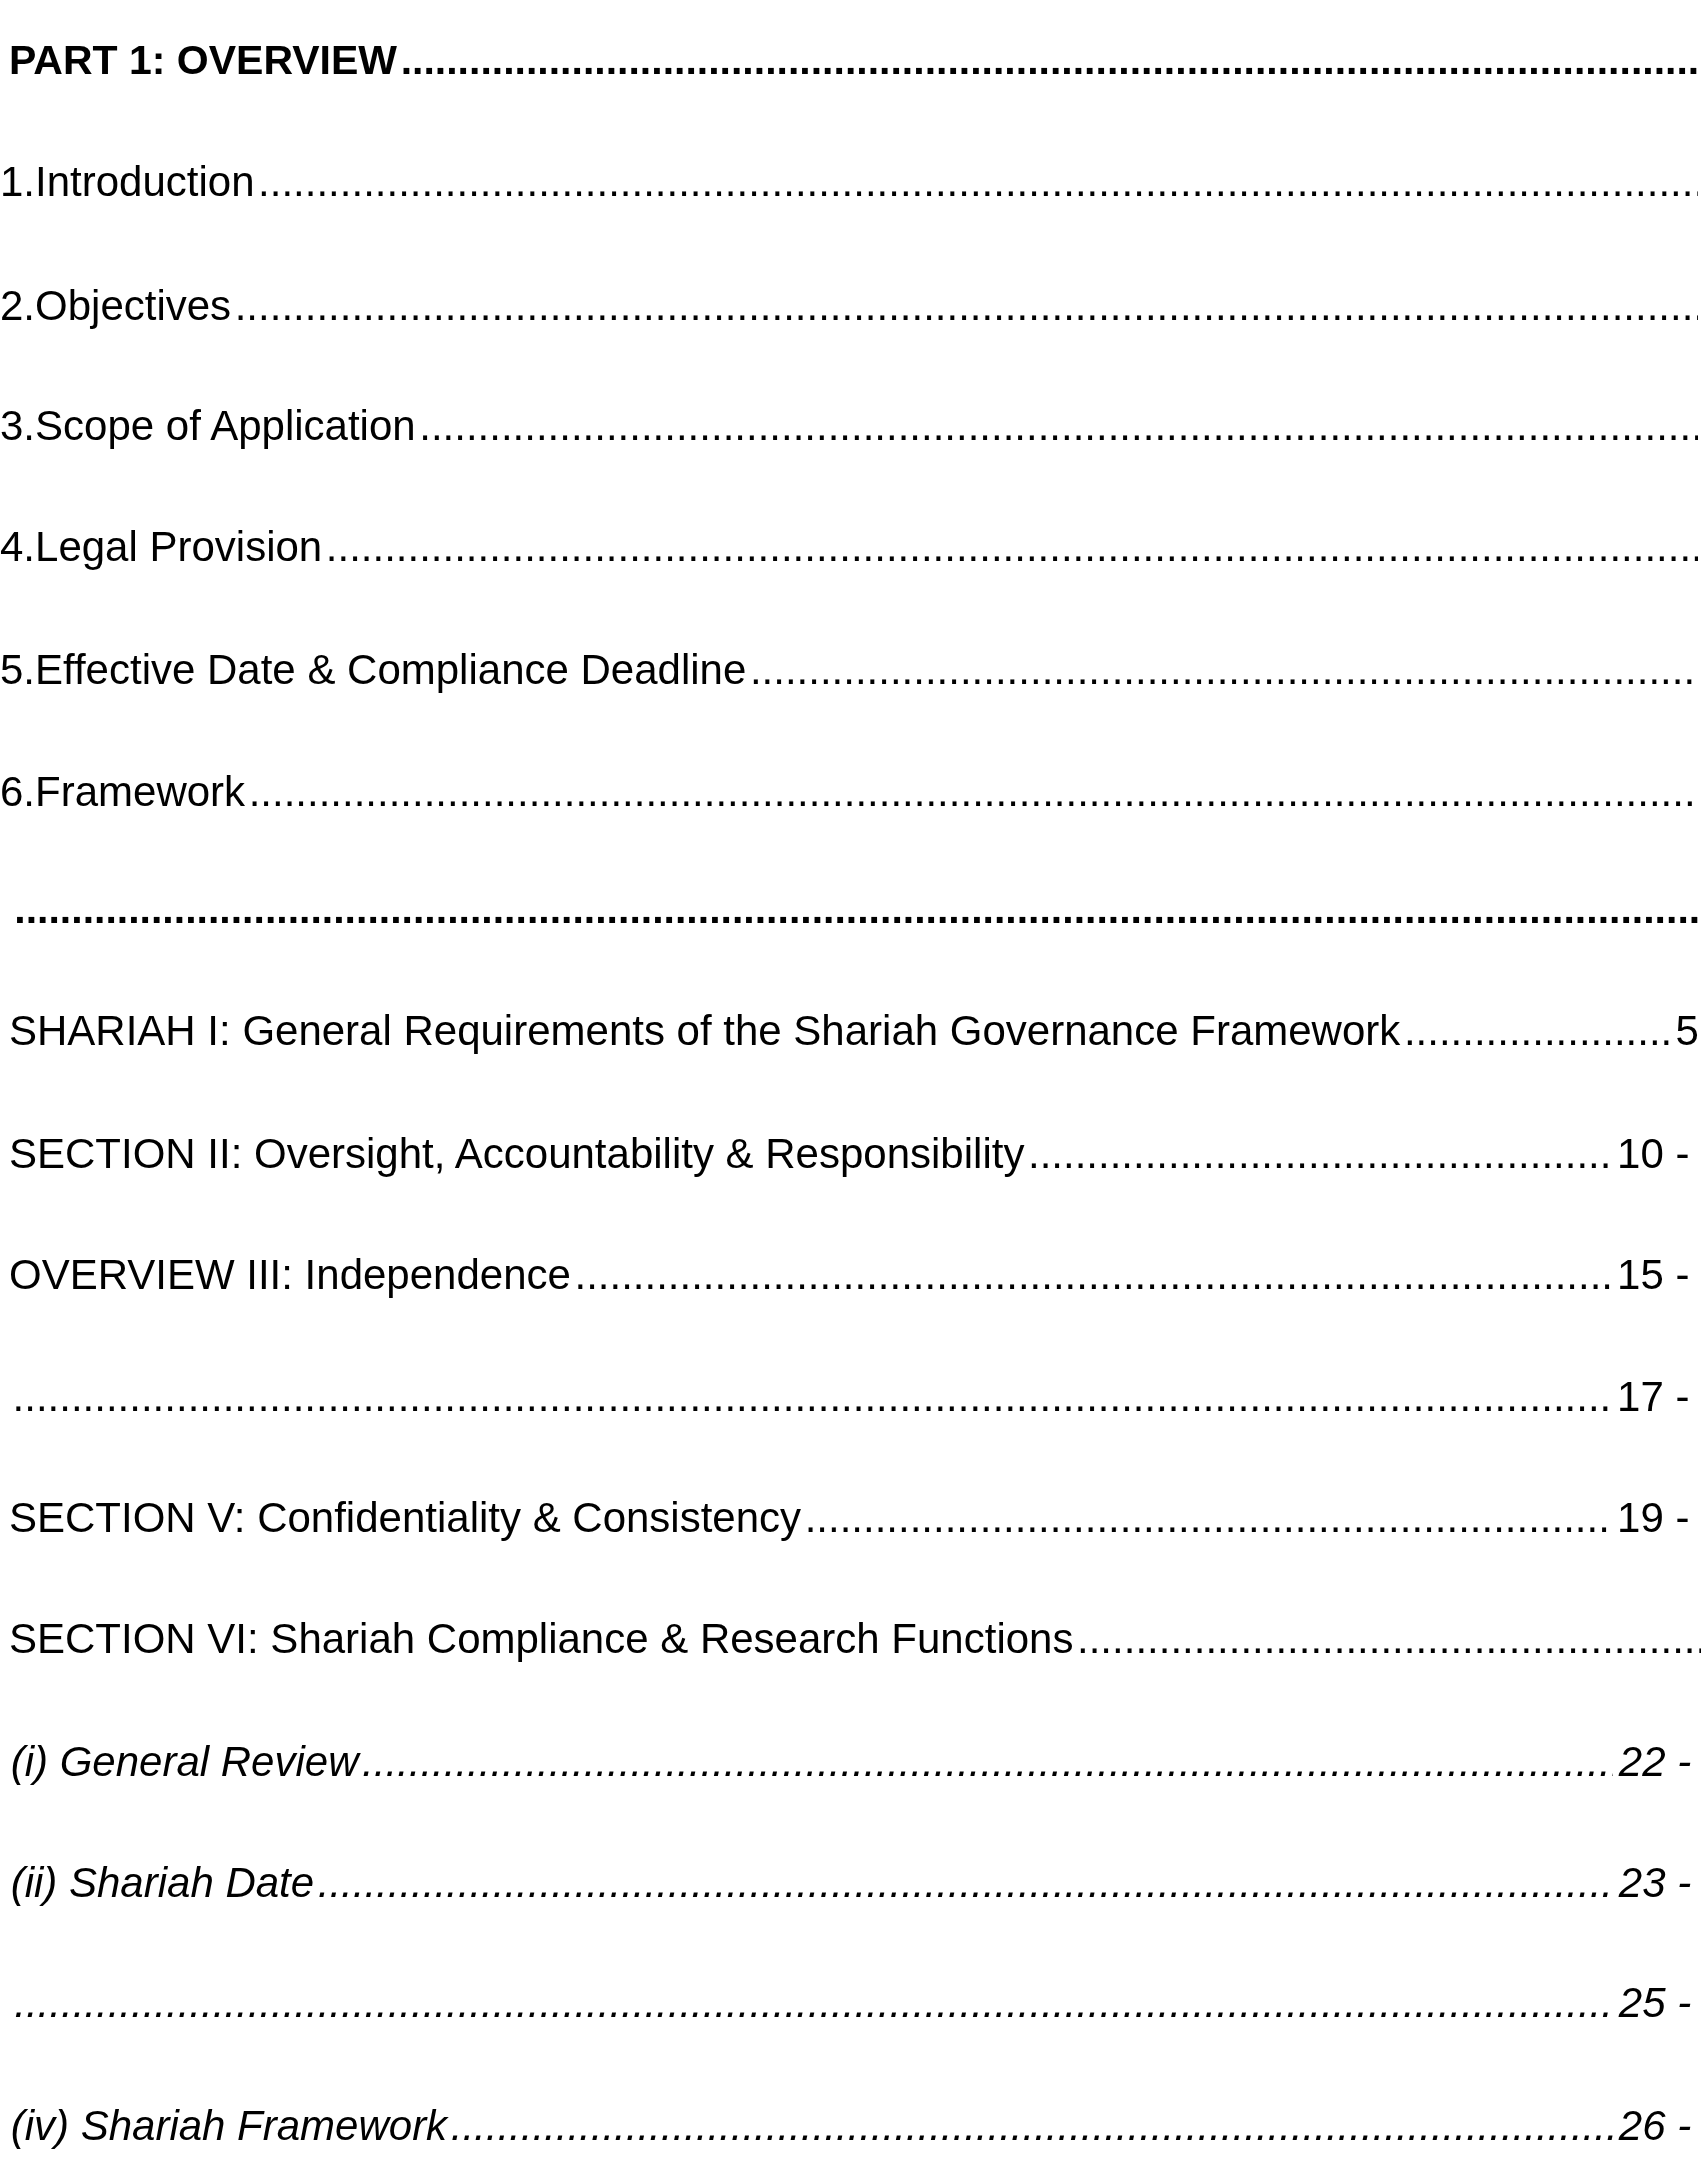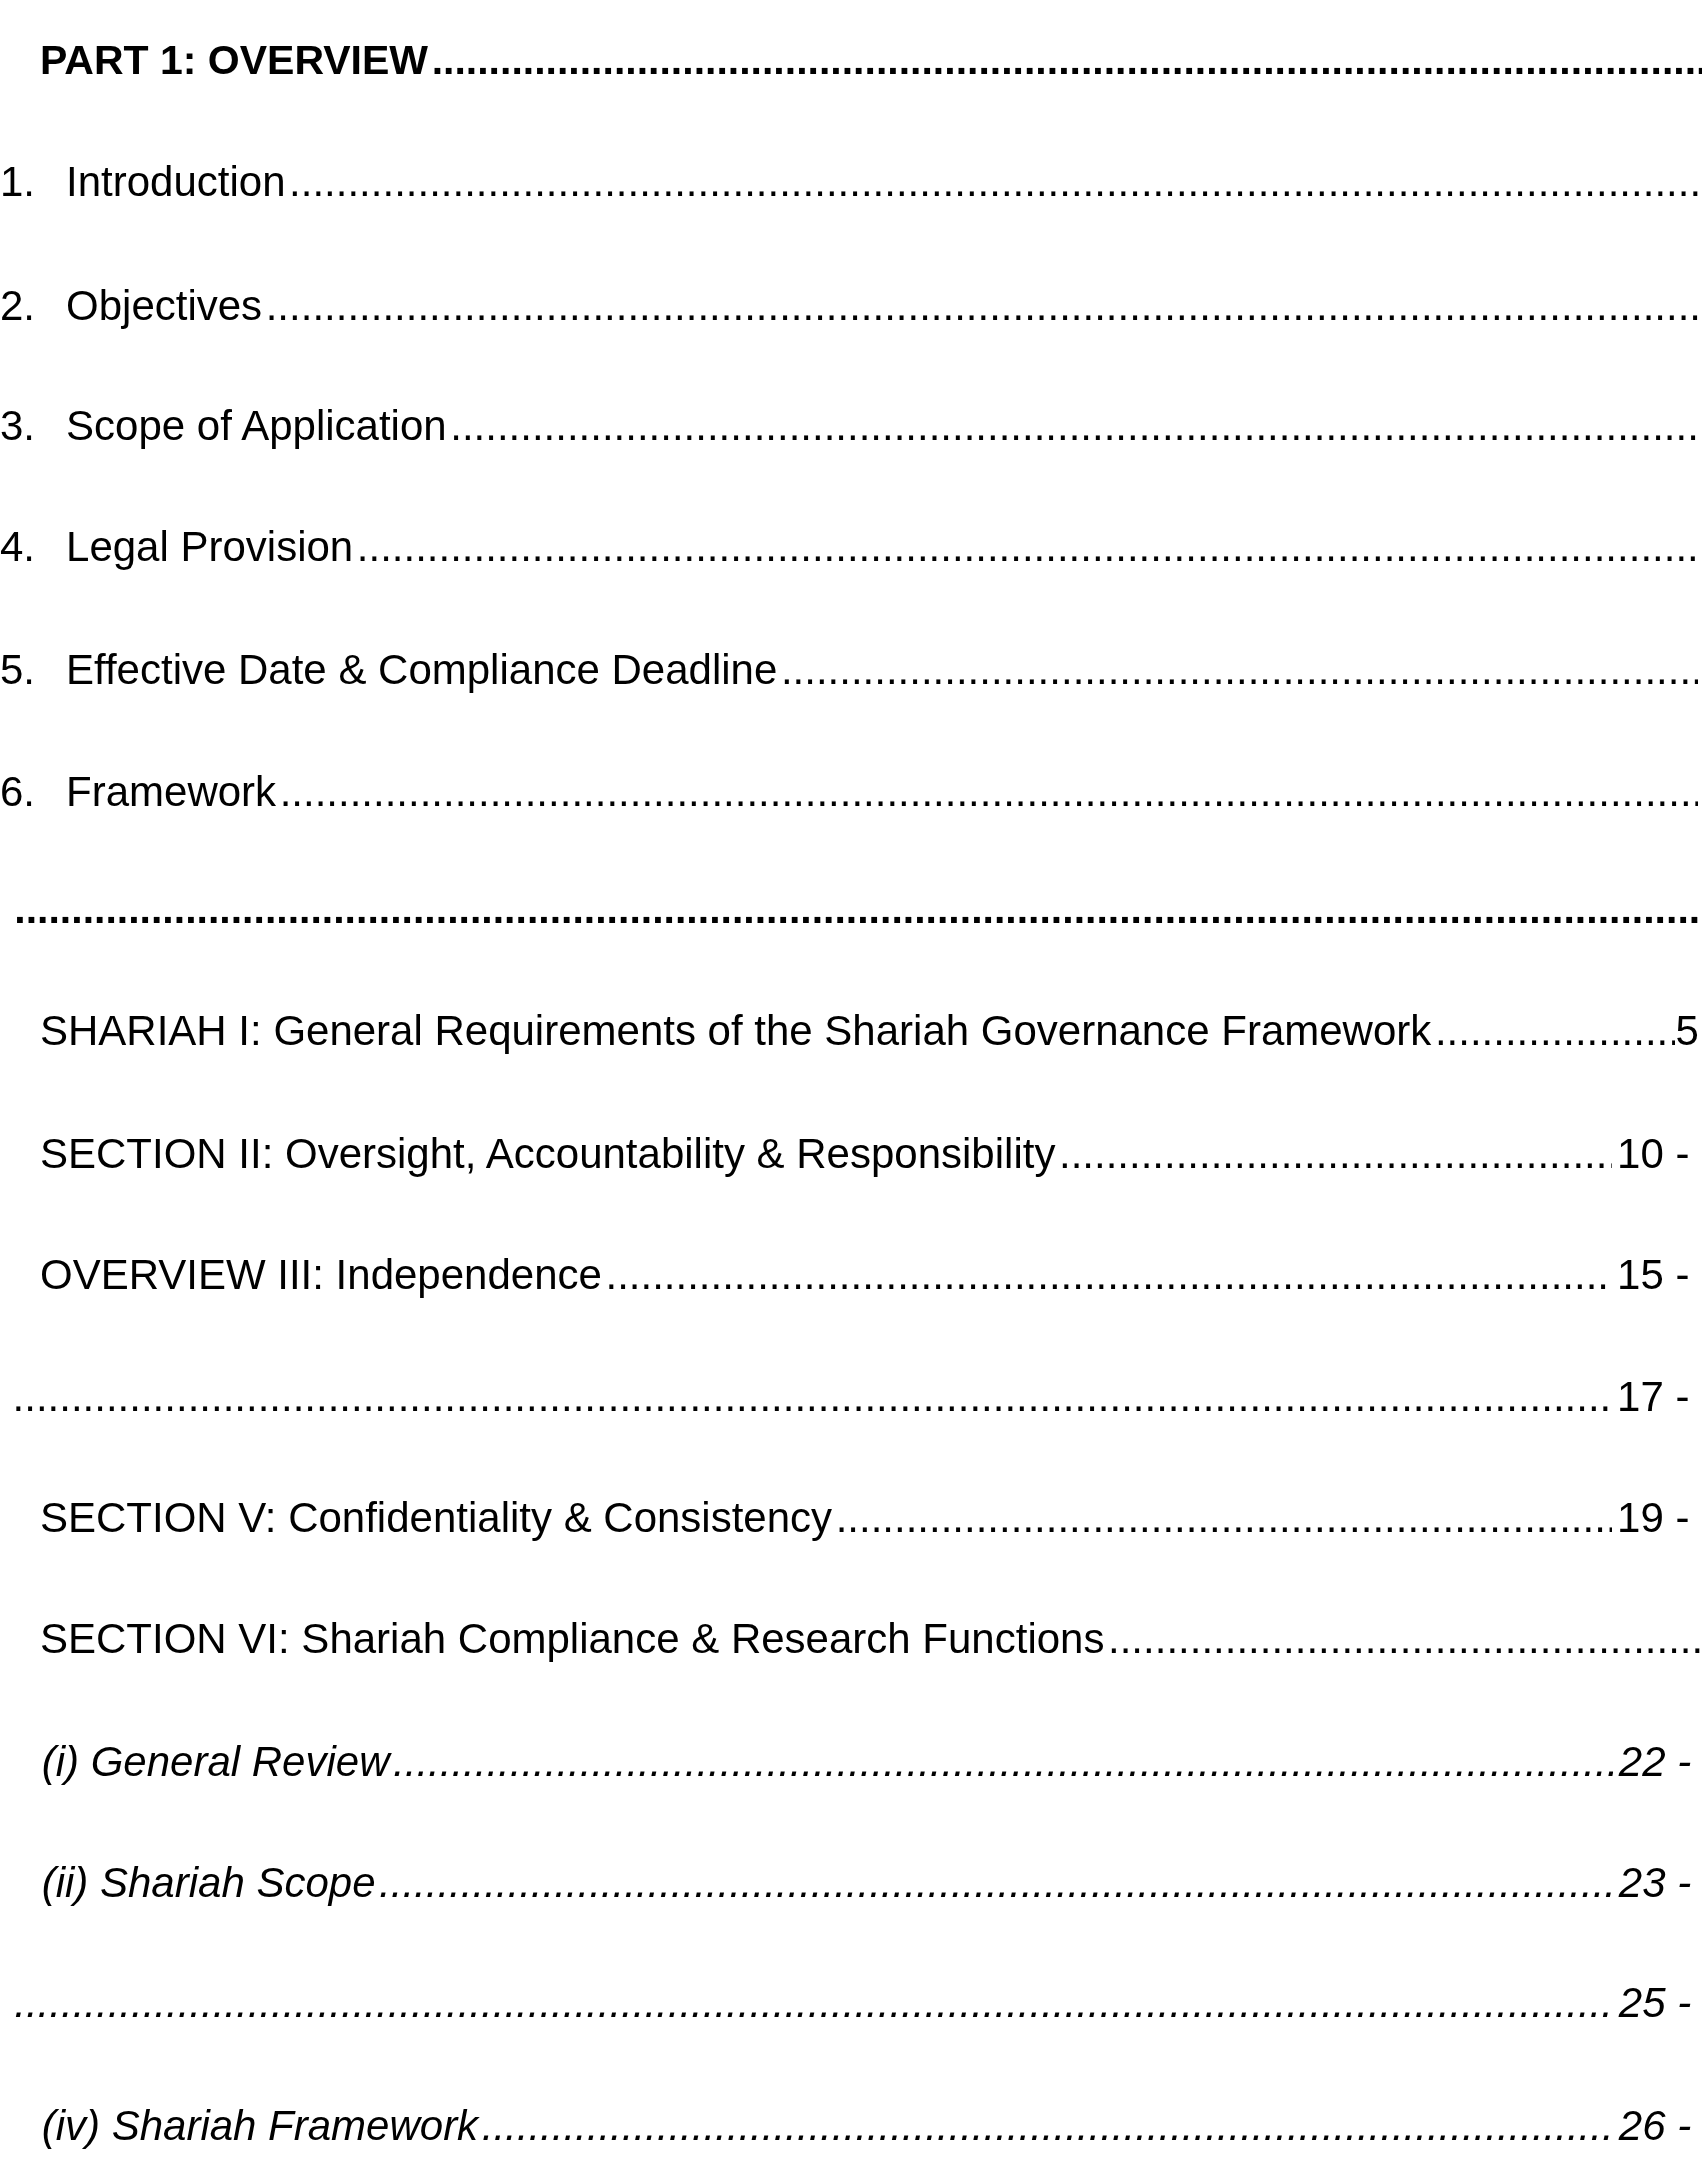--- a/index.html
+++ b/index.html
@@ -6,21 +6,21 @@
   body {
     width: 1703px; height: 2162px; overflow: hidden; position: relative;
     font-family: "Liberation Sans", sans-serif; color: #000000;
   }
   .toc { position: absolute; left: 0; top: 0; width: 1703px; height: 2162px; }
   .row {
     position: absolute; left: 0; width: 1703px; height: 53px;
     display: flex; align-items: flex-end; white-space: nowrap; overflow: hidden;
     font-size: 42px; line-height: 53px;
   }
-  .row .title { flex: 0 0 auto; margin-left: 31px; }
+  .row .title { flex: 0 0 auto; }
   .row .num { display: inline-block; }
   .row .leader {
     flex: 1 1 auto; overflow: hidden; white-space: nowrap;
     margin-left: 3.6px; margin-right: 5.3px;
   }
   .row .leader::before {
     content: "....................................................................................................................................................................................................................................................................................................................................";
   }
   .row .page { flex: 0 0 auto; }
   .row.part { font-weight: bold; font-size: 41px; }
@@ -121,21 +121,21 @@
     <span class="page" style="margin-right:-12.5px;">2</span>
   </div>
 
   <div class="row sub" style="top:1735px;padding-left:10.7px;">
     <span class="title">(i) General Review</span>
     <span class="leader"></span>
     <span class="page" style="margin-right:-12.5px;">22 - 2</span>
   </div>
 
   <div class="row sub" style="top:1856px;padding-left:10.7px;">
-    <span class="title">(ii) Shariah Scope</span>
+    <span class="title">(ii) Shariah Date</span>
     <span class="leader"></span>
     <span class="page" style="margin-right:-12.5px;">23 - 2</span>
   </div>
 
   <div class="row sub" style="top:1976px;padding-left:10.7px;">
     <span class="leader"></span>
     <span class="page" style="margin-right:-12.5px;">25 - 2</span>
   </div>
 
   <div class="row sub" style="top:2099px;padding-left:10.7px;">

